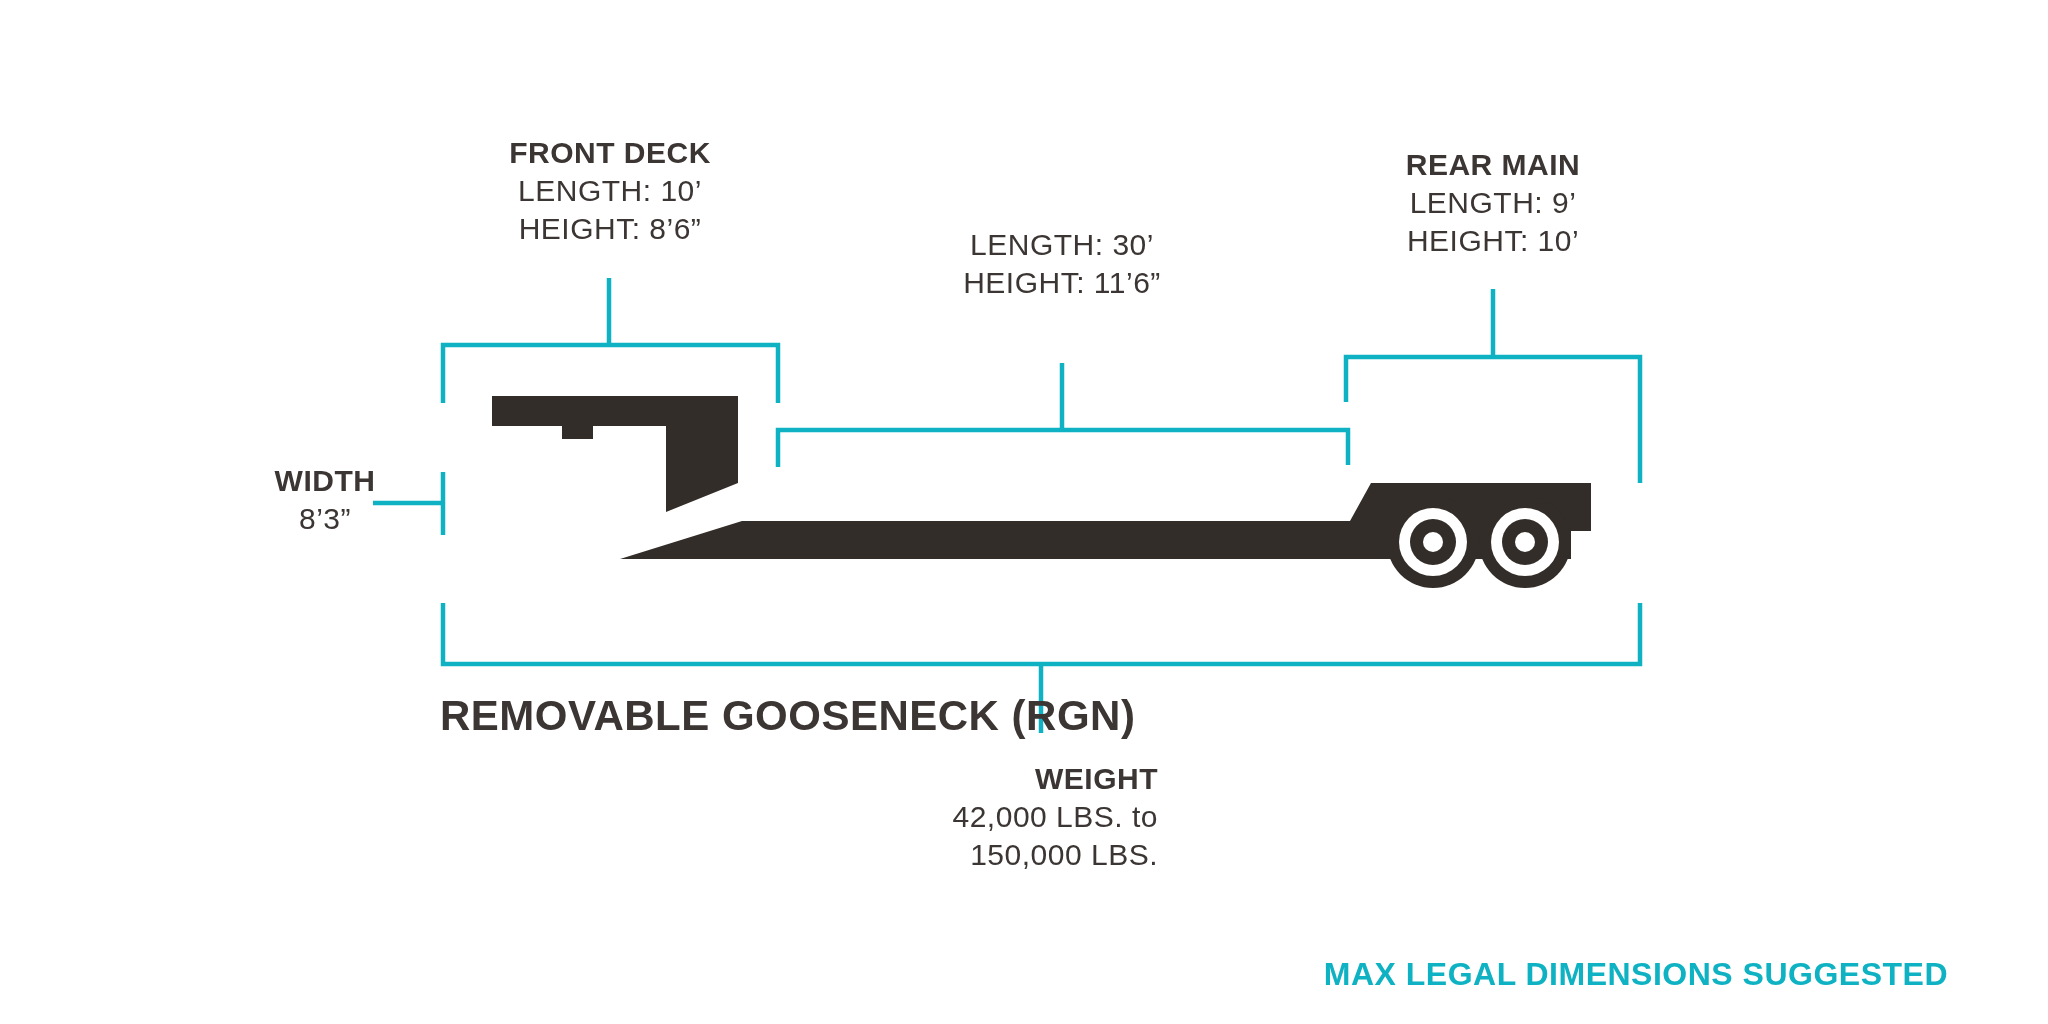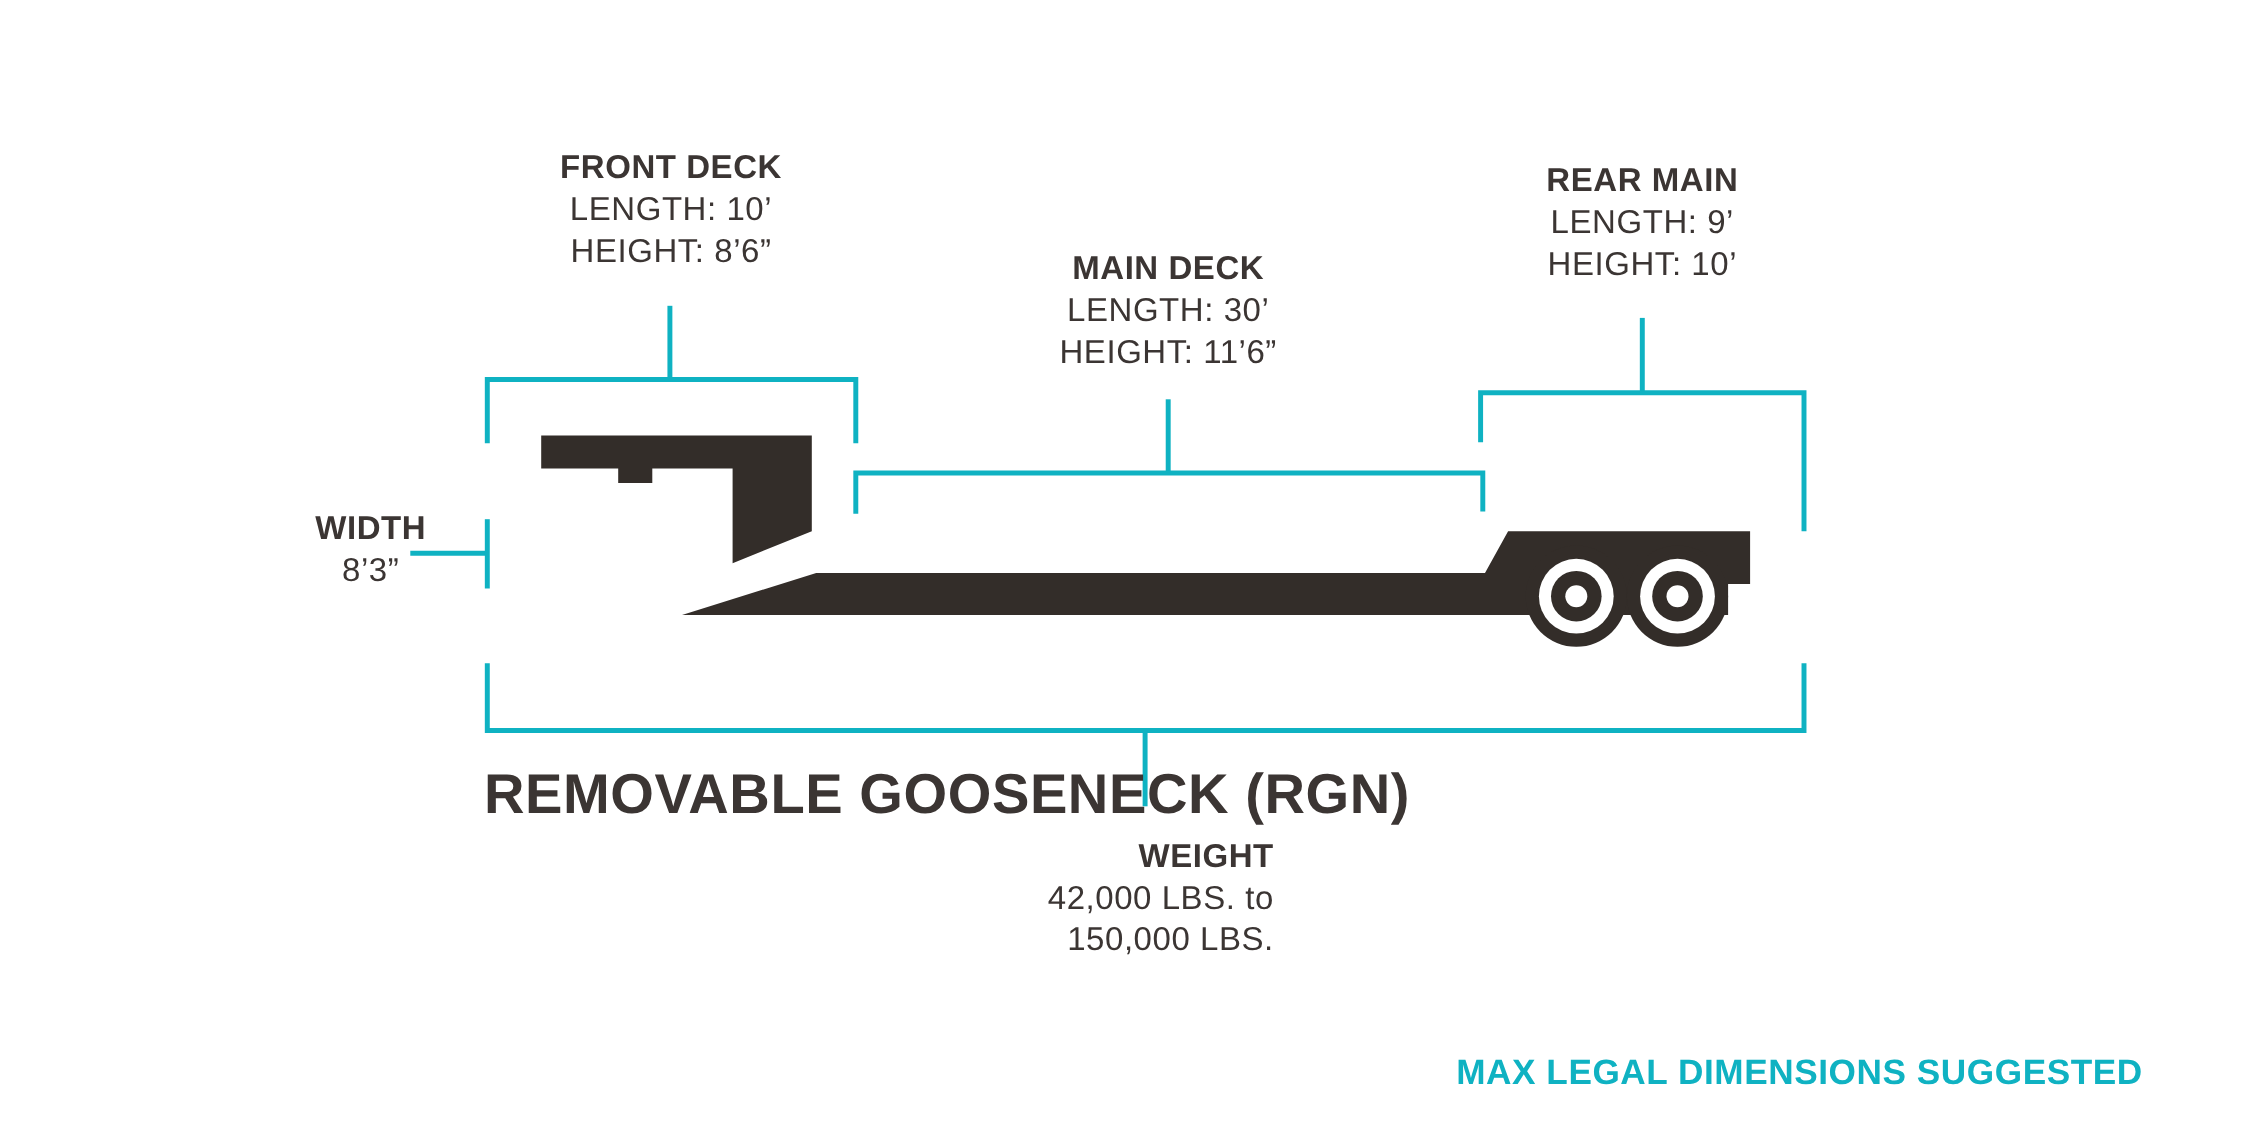--- a/index.html
+++ b/index.html
@@ -11,21 +11,21 @@
   *{margin:0;padding:0;box-sizing:border-box;}
   html,body{width:2048px;height:1024px;background:var(--bg);overflow:hidden;}
   body{font-family:"Liberation Sans", sans-serif;color:var(--text);}
   .stage{position:relative;width:2048px;height:744px;background:var(--bg);padding-left:22px;}
   .stage svg{position:absolute;left:0;top:0;}
   .teal-stroke{stroke:var(--accent);stroke-width:4.5;fill:none;}
   .dark-fill{fill:var(--dark);stroke:none;}
   .white-fill{fill:#ffffff;stroke:none;}
   .label{position:absolute;text-align:center;font-size:30px;line-height:38px;letter-spacing:0.5px;}
   .label-title{font-weight:700;}
-  .rgn-title{position:absolute;left:440px;top:692px;font-size:51px;font-weight:700;letter-spacing:0.5px;color:var(--text);}
+  .rgn-title{position:absolute;left:440px;top:692px;font-size:42px;font-weight:700;letter-spacing:0.5px;color:var(--text);}
   .footer-note{position:absolute;right:100px;top:956px;font-size:32px;font-weight:700;letter-spacing:0.5px;color:var(--accent);}
 </style>
 </head>
 <body>
 
 <div class="stage">
 
   <svg width="2048" height="1024" viewBox="0 0 2048 1024">
 
     <path class="teal-stroke" d="M609,278 V345"></path>
@@ -62,32 +62,31 @@
     </g>
   </svg>
 
   <div class="label" style="left:460px;top:134px;width:300px;">
     <div class="label-title">FRONT DECK</div>
     <div class="label-line">LENGTH: 10’</div>
     <div class="label-line">HEIGHT: 8’6”</div>
   </div>
 
   <div class="label" style="left:912px;top:226px;width:300px;">
-    <div class="label-title">MAIN DECK</div>
     <div class="label-line">LENGTH: 30’</div>
     <div class="label-line">HEIGHT: 11’6”</div>
   </div>
 
   <div class="label" style="left:1343px;top:146px;width:300px;">
     <div class="label-title">REAR MAIN</div>
     <div class="label-line">LENGTH: 9’</div>
     <div class="label-line">HEIGHT: 10’</div>
   </div>
 
-  <div class="label" style="left:187px;top:462px;width:300px;text-align:center;">
+  <div class="label" style="left:175px;top:462px;width:300px;text-align:center;">
     <div class="label-title">WIDTH</div>
     <div class="label-line">8’3”</div>
   </div>
 
   <div class="label" style="left:858px;top:760px;width:300px;text-align:right;">
     <div class="label-title">WEIGHT</div>
     <div class="label-line">42,000 LBS. to</div>
     <div class="label-line">150,000 LBS.</div>
   </div>
 

